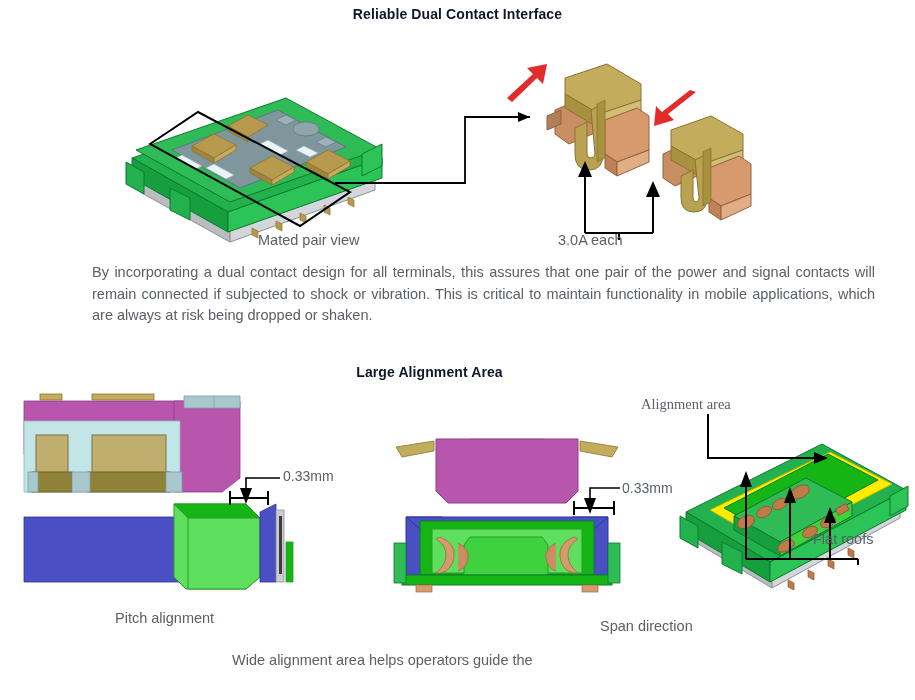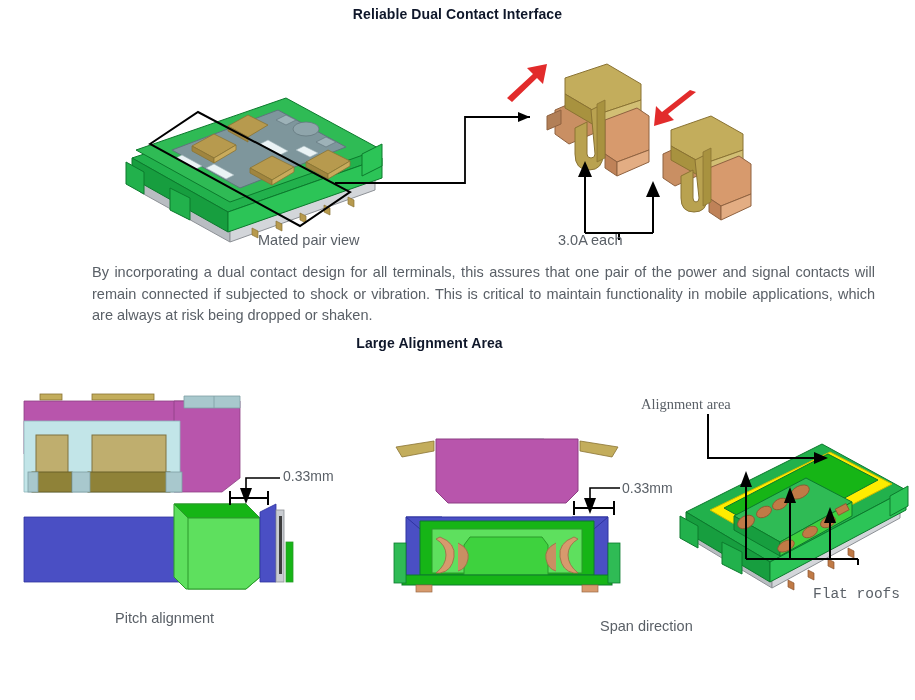--- a/index.html
+++ b/index.html
@@ -170,21 +170,21 @@
   <path d="M10,78 L78,78" fill="none" stroke="#000000" stroke-width="2"></path>
   <path d="M44,78 L44,85" fill="none" stroke="#000000" stroke-width="2"></path>
 </svg>
 
 <div class="fig-label abs" style="left:258px; top:232px;">Mated pair view</div>
 
 <div class="fig-label abs" style="left:558px; top:232px;">3.0A each</div>
 
 <div class="body-para abs" style="left:60px; top:262px; width:783px;margin-left:32px;">By incorporating a dual contact design for all terminals, this assures that one pair of the power and signal contacts will remain connected if subjected to shock or vibration. This is critical to maintain functionality in mobile applications, which are always at risk being dropped or shaken.</div>
 
-<div class="section-title abs" style="left:0; top:335px; width:859px;">Large Alignment Area</div>
+<div class="section-title abs" style="left:0; top:364px; width:859px;">Large Alignment Area</div>
 
 <svg class="abs" style="left:14px; top:392px;" width="280" height="190" viewBox="0 0 280 190">
 
   <rect x="26" y="2" width="22" height="6" fill="#c3ad5c" stroke="#8a7333" stroke-width="0.8"></rect>
   <rect x="78" y="2" width="62" height="6" fill="#c3ad5c" stroke="#8a7333" stroke-width="0.8"></rect>
 
   <polygon points="10,9 160,9 188,9 188,62 160,62 10,62" fill="#b855ac" stroke="#8d3f84" stroke-width="0.8"></polygon>
 
   <polygon points="160,9 226,9 226,86 208,100 160,100" fill="#b855ac" stroke="#8d3f84" stroke-width="0.8"></polygon>
 
@@ -324,16 +324,17 @@
 <svg class="abs" style="left:740px; top:455px;" width="125" height="110" viewBox="0 0 125 110">
   <path d="M6,104 L6,28" fill="none" stroke="#000000" stroke-width="2"></path>
   <polygon points="6,16 0,32 12,32" fill="#000000"></polygon>
   <path d="M50,104 L50,44" fill="none" stroke="#000000" stroke-width="2"></path>
   <polygon points="50,32 44,48 56,48" fill="#000000"></polygon>
   <path d="M90,104 L90,64" fill="none" stroke="#000000" stroke-width="2"></path>
   <polygon points="90,52 84,68 96,68" fill="#000000"></polygon>
   <path d="M6,104 L118,104" fill="none" stroke="#000000" stroke-width="2"></path>
   <path d="M118,104 L118,110" fill="none" stroke="#000000" stroke-width="2"></path>
 </svg>
-<div class="fig-label abs" style="left:813px; top:586px;font-family:Liberation Mono, monospace;">Flat roofs</div>
+<div class="fig-label abs" style="left:813px; top:531px;">Flat roofs</div>
 
 <div class="body-para-c abs" style="left:232px; top:650px; width:400px;">
+  <div>Wide alignment area helps operators guide the</div>
 </div>
 
 </body></html>

